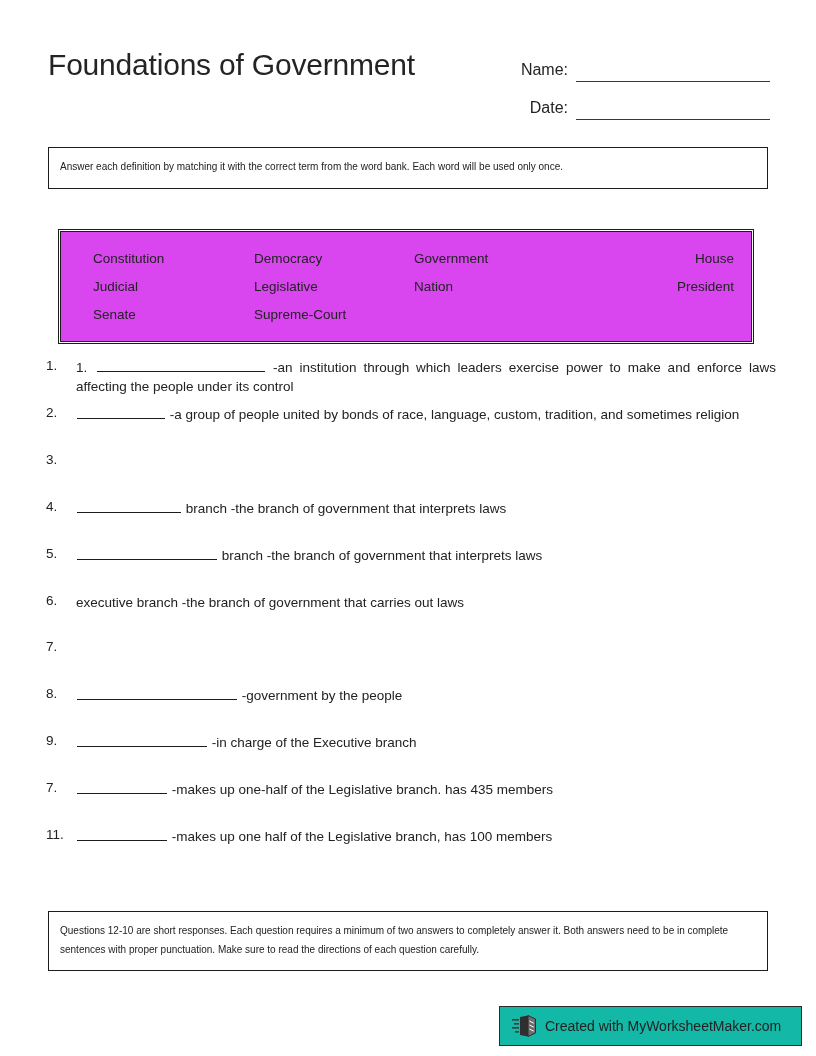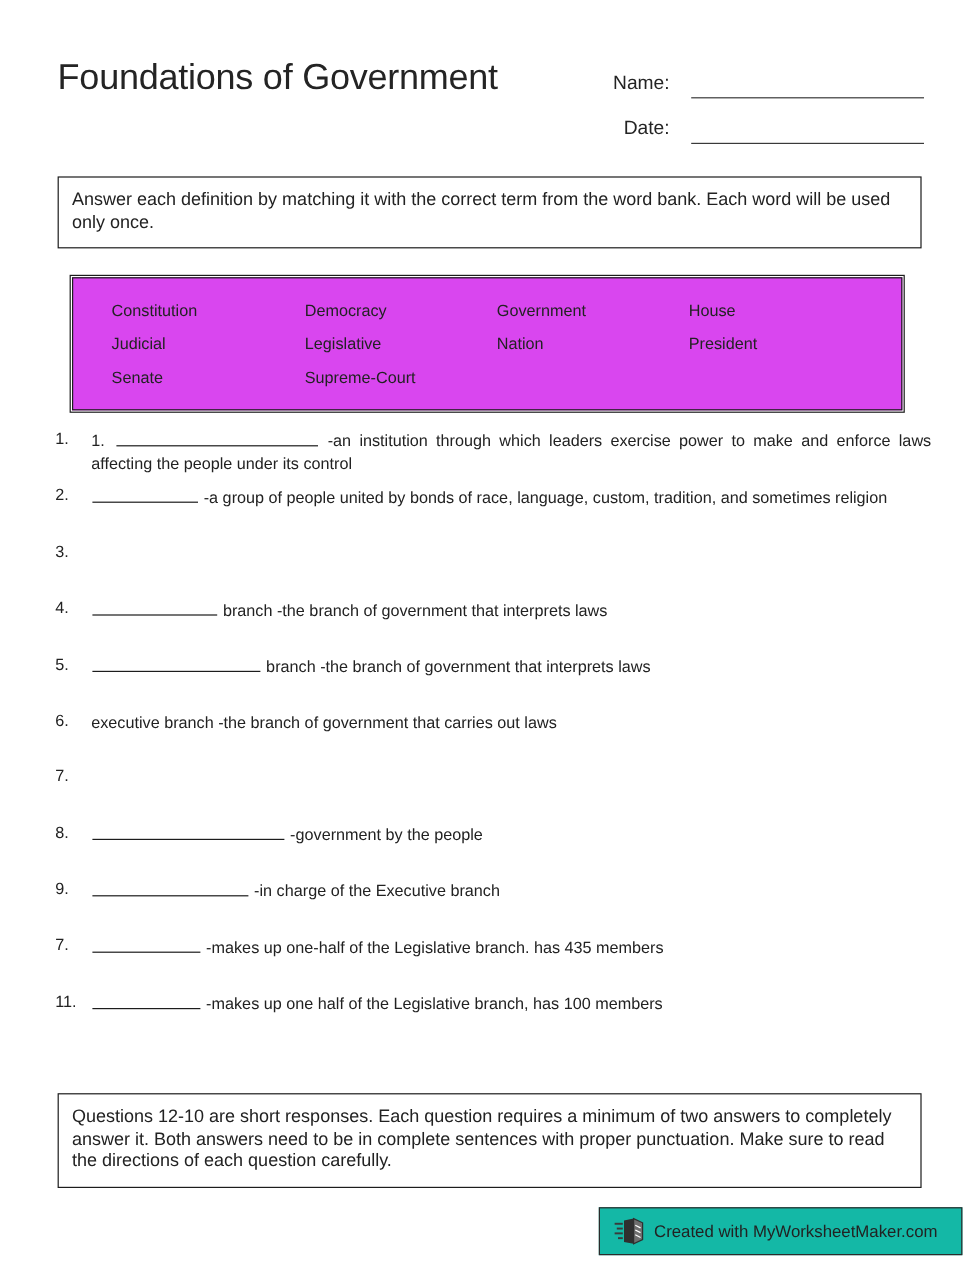--- a/index.html
+++ b/index.html
@@ -47,21 +47,20 @@
     position: absolute;
     right: 0;
     top: 0;
     width: 268px;
   }
   .nd-row {
     display: flex;
     align-items: flex-end;
     justify-content: flex-end;
     height: 38px;
-    gap: 10px;
   }
   .nd-label {
     font-size: 16px;
     color: #242424;
     padding-right: 8px;
     padding-bottom: 3px;
     white-space: nowrap;
   }
   .nd-line {
     width: 194px;
@@ -75,21 +74,21 @@
     left: 48px;
     width: 720px;
     box-sizing: border-box;
     border: 1.3px solid #1c1c1c;
     padding: 10px 11px 11px 11px;
     background: #fff;
   }
   .instr-box-top { top: 147px; }
   .instr-box-bottom { top: 911px; }
   .instr-text {
-    font-size: 15px;
+    font-size: 10px;
     line-height: 18.5px;
     color: #222;
   }
 
   
   .wordbank {
     position: absolute;
     left: 60px;
     top: 231px;
     width: 692px;
@@ -107,21 +106,21 @@
   }
   .wb-cell {
     font-size: 13.5px;
     color: #222;
     box-sizing: border-box;
   }
   .wb-c0 { width: 32px; }
   .wb-c1 { width: 161px; }
   .wb-c2 { width: 160px; }
   .wb-c3 { width: 160px; }
-  .wb-c4 { width: 160px; }
+  .wb-c4 { width: 160px; text-align: right; }
 
   
   .questions {
     position: absolute;
     left: 46px;
     top: 358px;
     width: 730px;
   }
   .q-item {
     position: relative;

